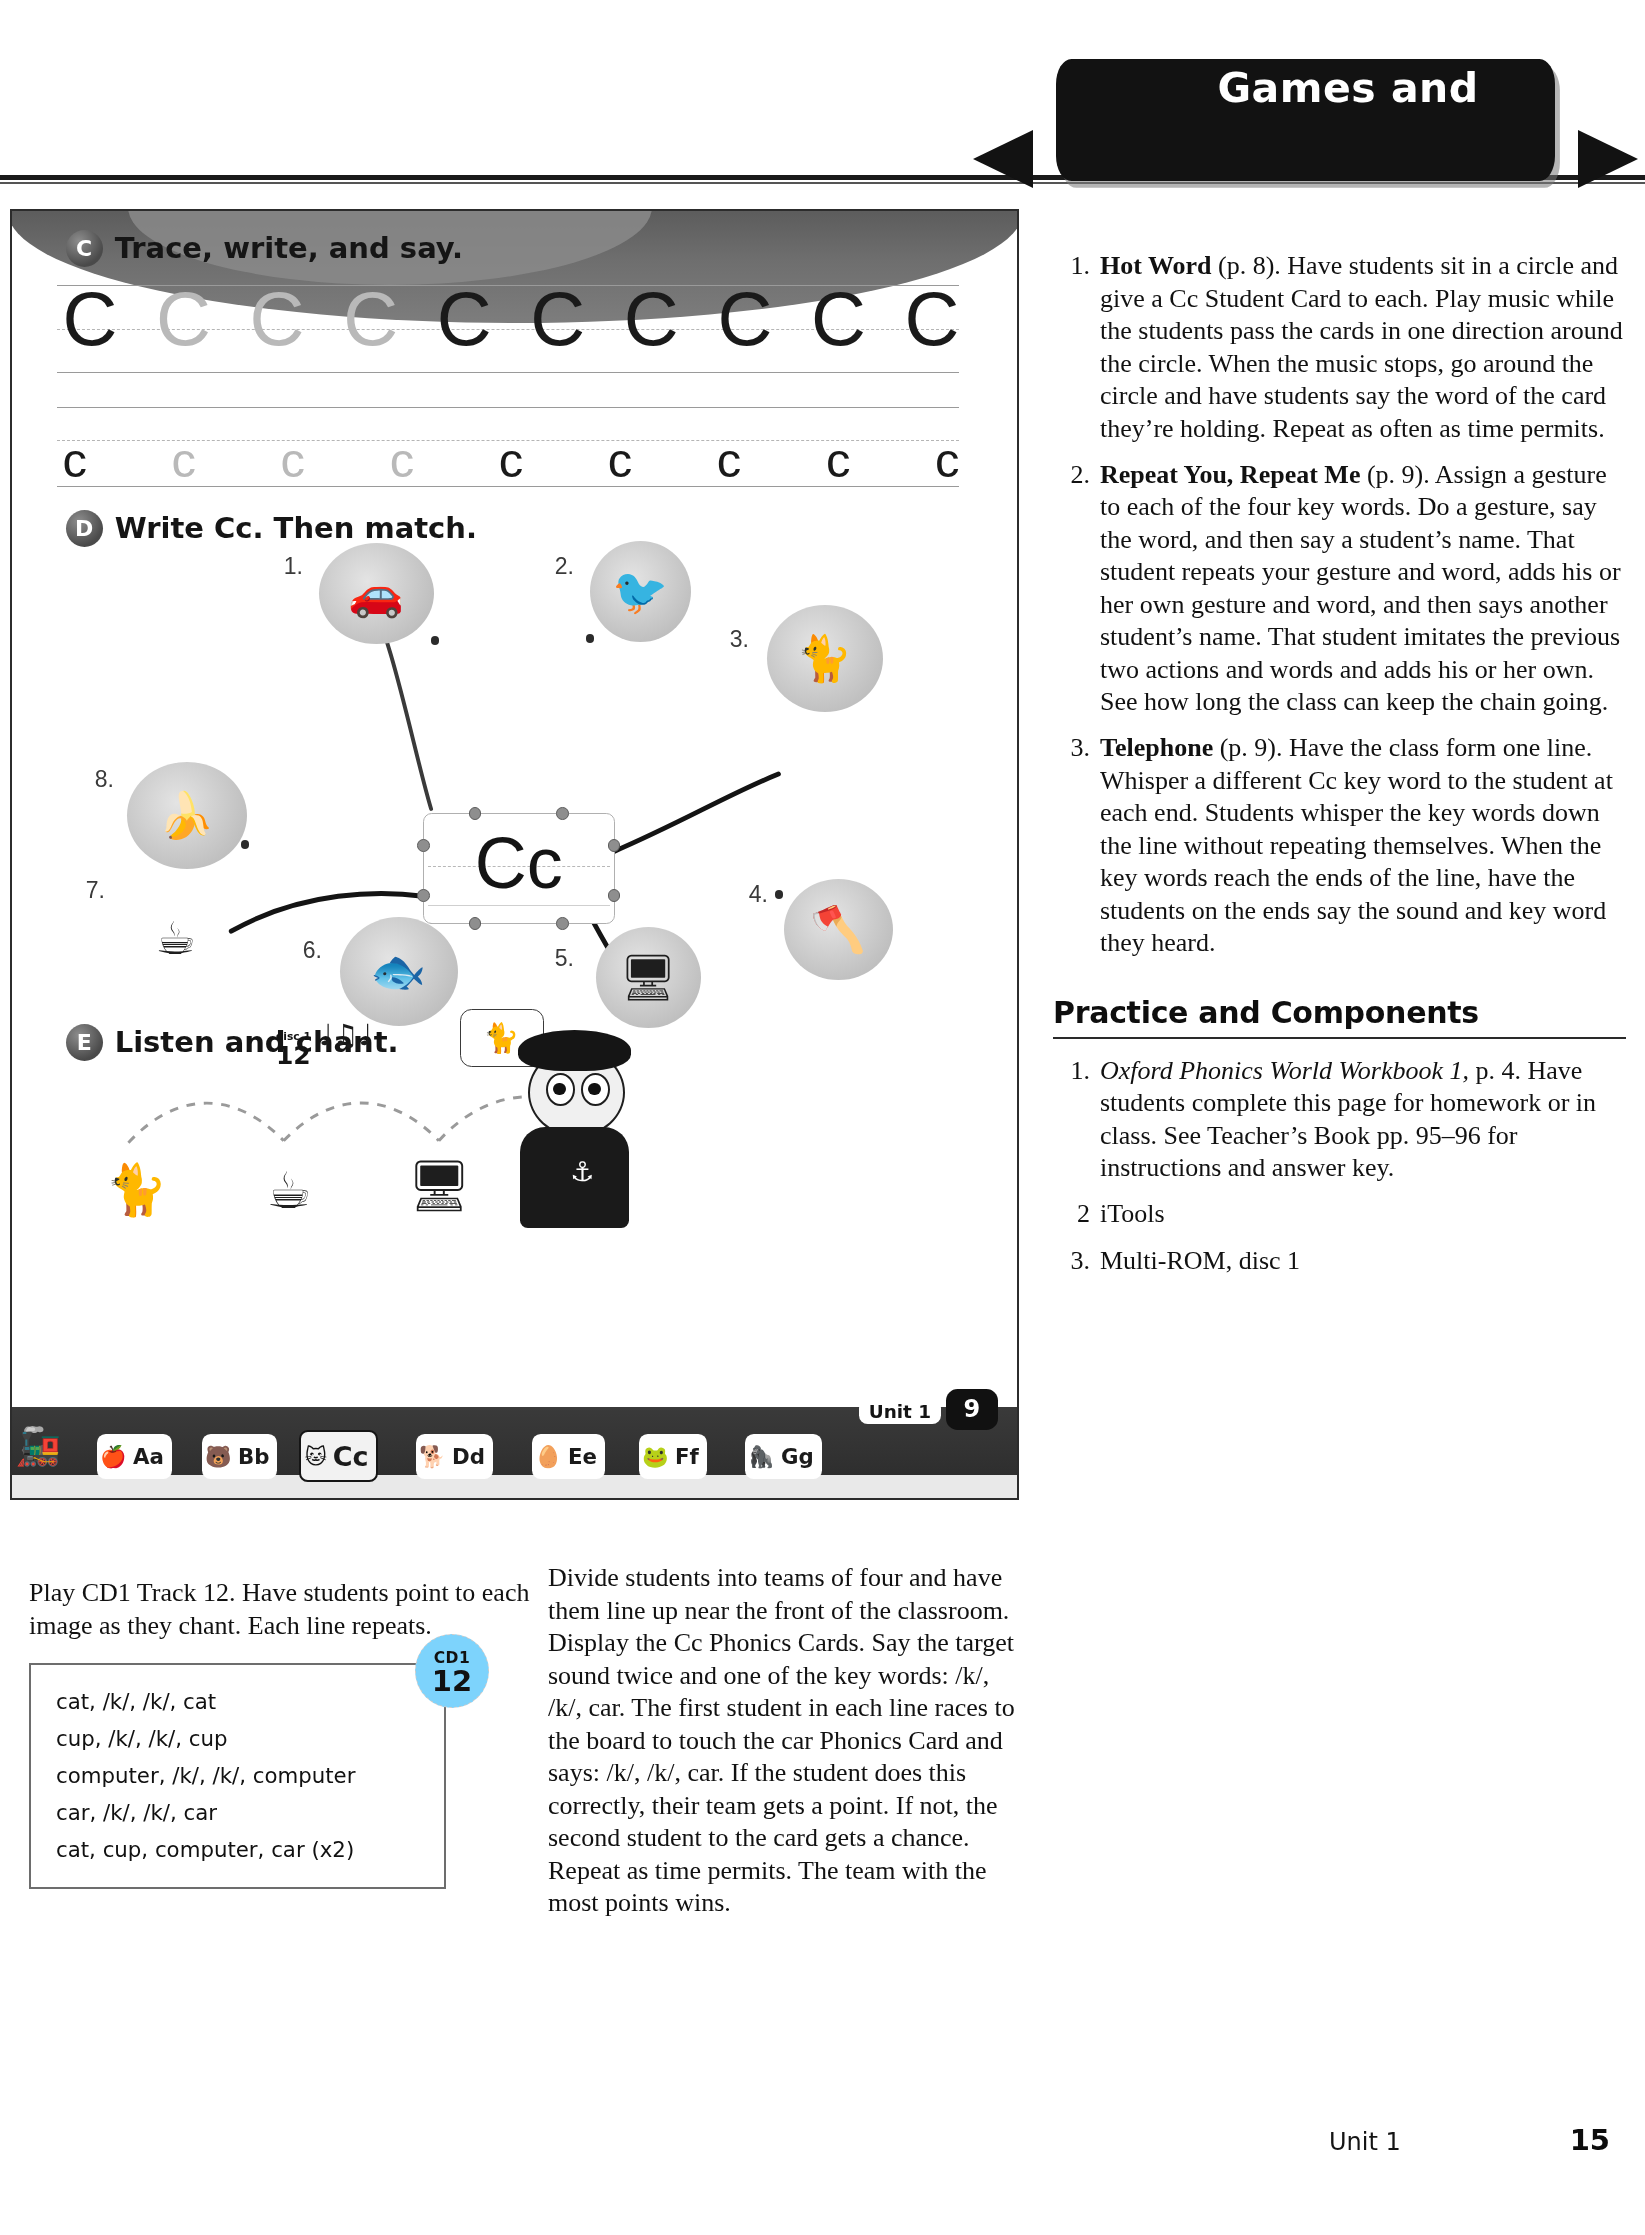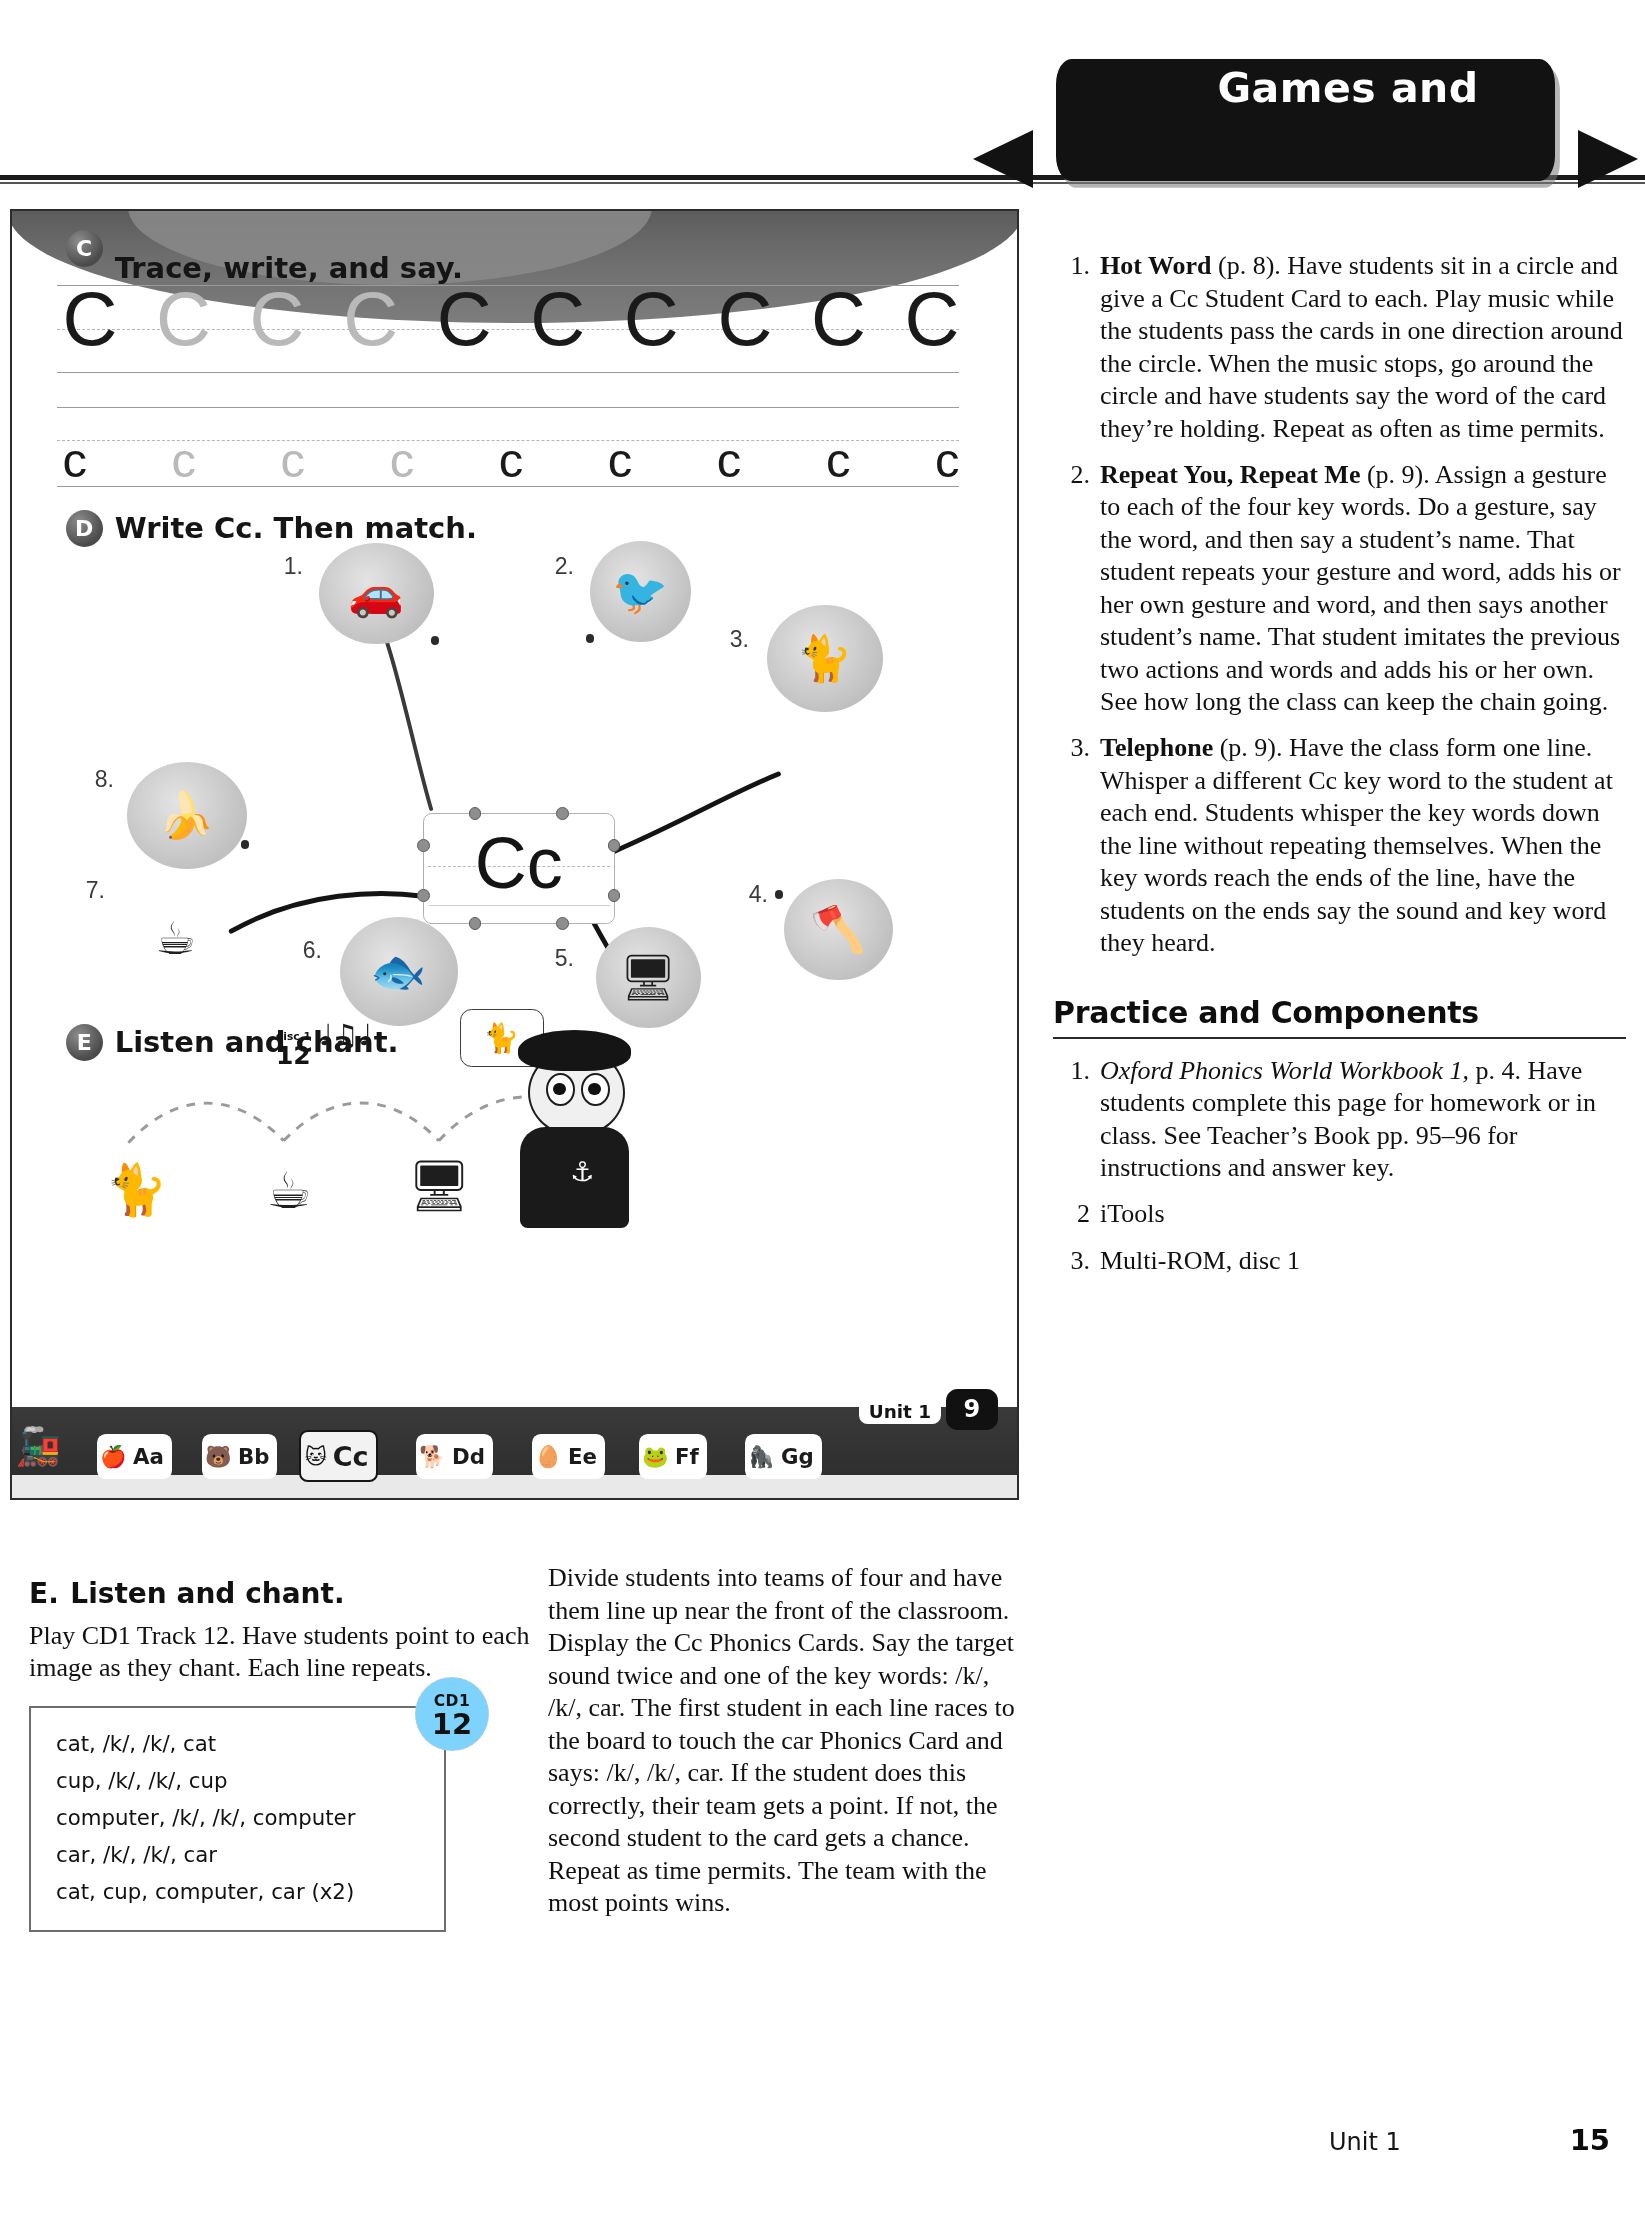--- a/index.html
+++ b/index.html
@@ -468,21 +468,21 @@
       <span class="bl">Games and</span>
     </div>
   </div>
 </div>
 
 <div id="student-page">
   <div id="sp-curtain"></div>
   <div id="sp-curtain2"></div>
 
   <div class="sec-badge" style="left:54px; top:19.4px;">C</div>
-  <div class="sec-title" style="left:103px; top:20.4px;margin-top:20px;">Trace, write, and say.</div>
+  <div class="sec-title" style="left:103px; top:20.4px;">Trace, write, and say.</div>
 
   <div class="trace-row" style="top:64px;">
     <div class="trace-line" style="top:9.7px;"></div>
     <div class="trace-line mid" style="top:54px;"></div>
     <div class="trace-line" style="top:97px;"></div>
     <div class="trace-letters" id="trace-upper" style="font-size:76px;">
         <span class="tl">C</span>
         <span class="tl ghost">C</span>
         <span class="tl ghost">C</span>
         <span class="tl ghost">C</span>
@@ -647,23 +647,20 @@
   <h2 id="practice-head">Practice and Components</h2>
   <div id="practice-rule"></div>
   <ol class="num-list" id="practice-list">
       <li><span class="n">1.</span><span class="ital-run">Oxford Phonics World Workbook 1,</span><span> p. 4. Have students complete this page for homework or in class. See Teacher’s Book pp. 95–96 for instructions and answer key.</span></li>
       <li><span class="n">2</span><span>iTools</span></li>
       <li><span class="n">3.</span><span>Multi-ROM, disc 1</span></li>
     </ol>
 </div>
 
 <div id="bottom-left">
-  <div id="e-head">
-    <span class="ltr">E.</span><span>Listen and chant.</span>
-  </div>
   <p id="e-body">Play CD1 Track 12. Have students point to each image as they chant. Each line repeats.</p>
   <div id="chant-box">
     <div id="chant-lines">
         <div class="line">cat, /k/, /k/, cat</div>
         <div class="line">cup, /k/, /k/, cup</div>
         <div class="line">computer, /k/, /k/, computer</div>
         <div class="line">car, /k/, /k/, car</div>
         <div class="line">cat, cup, computer, car (x2)</div>
       </div>
     <div id="cd-circle">

